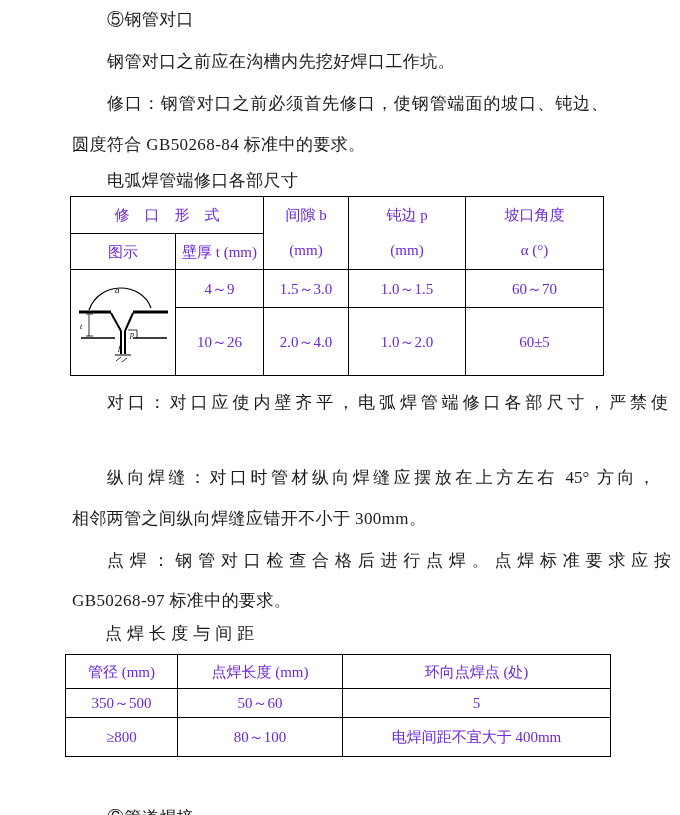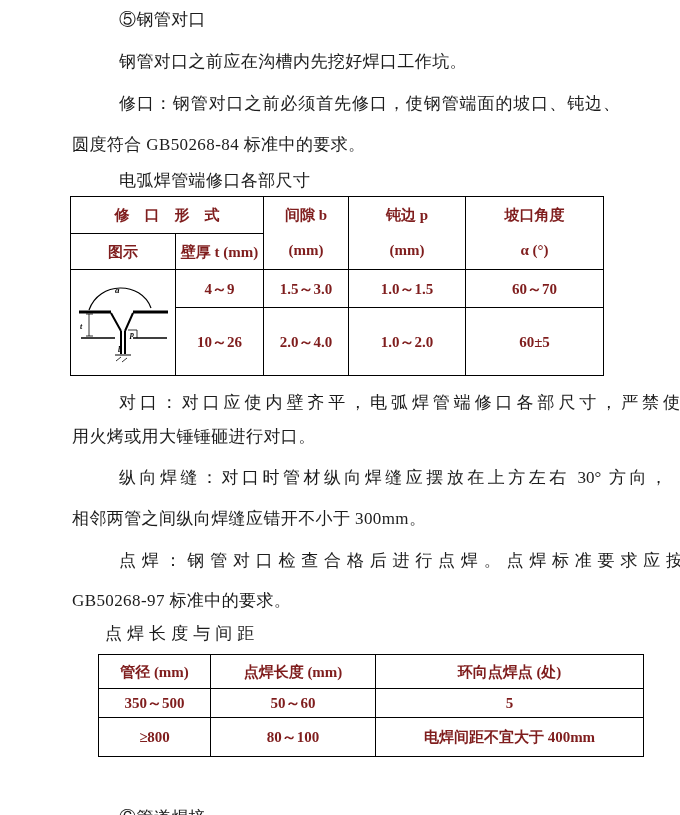--- a/index.html
+++ b/index.html
@@ -2,31 +2,31 @@
 <html><head>
 <meta charset="utf-8">
 <style>
   html,body { margin:0; padding:0; background:#ffffff; }
   .page {
     position:relative; width:680px; height:815px; overflow:hidden;
     background:#ffffff; color:#1c1c1c;
     font-family:"Liberation Serif","DejaVu Serif",serif;
   }
   .ln { position:absolute; font-size:17px; line-height:23px; white-space:pre; letter-spacing:0.4px; }
-  .indent { left:107px;margin-left:12px; }
+  .indent { left:107px; }
   .margin { left:72px; }
   .fill   { white-space:normal; letter-spacing:normal; text-align:justify; text-align-last:justify; }
 
-  table { position:absolute; border-collapse:collapse; table-layout:fixed; color:#7f1d1d;font-weight:bold; }
+  table { position:absolute; border-collapse:collapse; table-layout:fixed; color:#6d28d9; }
   td {
     border:1.5px solid #000; padding:0; text-align:center; vertical-align:middle;
     font-size:15px; line-height:18px; overflow:hidden;
   }
   .t1 { left:70px; top:196px; width:533px; }
-  .t2 { left:65px; top:654px; width:545px;margin-left:33px; }
+  .t2 { left:65px; top:654px; width:545px; }
   .hl { line-height:35px; height:35px; }     
   .sp3 { letter-spacing:0; }                 
   .diagcell { vertical-align:middle; }
   svg { display:block; margin:0 auto; }
   .cut { color:#1c1c1c; }
 </style>
 </head>
 <body>
 
 <div class="page">
@@ -91,22 +91,21 @@
     <tr style="height:68px">
       <td>10～26</td>
       <td>2.0～4.0</td>
       <td>1.0～2.0</td>
       <td>60±5</td>
     </tr>
   </tbody>
     </table>
 
   <div class="ln indent fill" style="top:391px; width:561px">对口：对口应使内壁齐平，电弧焊管端修口各部尺寸，严禁使</div>
-  <div class="ln margin" style="top:425px">用火烤或用大锤锤砸进行对口。</div>
-  <div class="ln indent fill" style="top:466px; width:548px">纵向焊缝：对口时管材纵向焊缝应摆放在上方左右 30° 方向，</div>
+  <div class="ln indent fill" style="top:466px; width:548px">纵向焊缝：对口时管材纵向焊缝应摆放在上方左右 45° 方向，</div>
   <div class="ln margin" style="top:507px">相邻两管之间纵向焊缝应错开不小于 300mm。</div>
   <div class="ln indent fill" style="top:549px; width:564px">点焊：钢管对口检查合格后进行点焊。点焊标准要求应按</div>
   <div class="ln margin" style="top:589px">GB50268-97 标准中的要求。</div>
   <div class="ln" style="top:622px; left:105px">点 焊 长 度 与 间 距</div>
 
   <table class="t2">
     <colgroup>
       <col style="width:112px">
         <col style="width:165px">
         <col style="width:268px">

